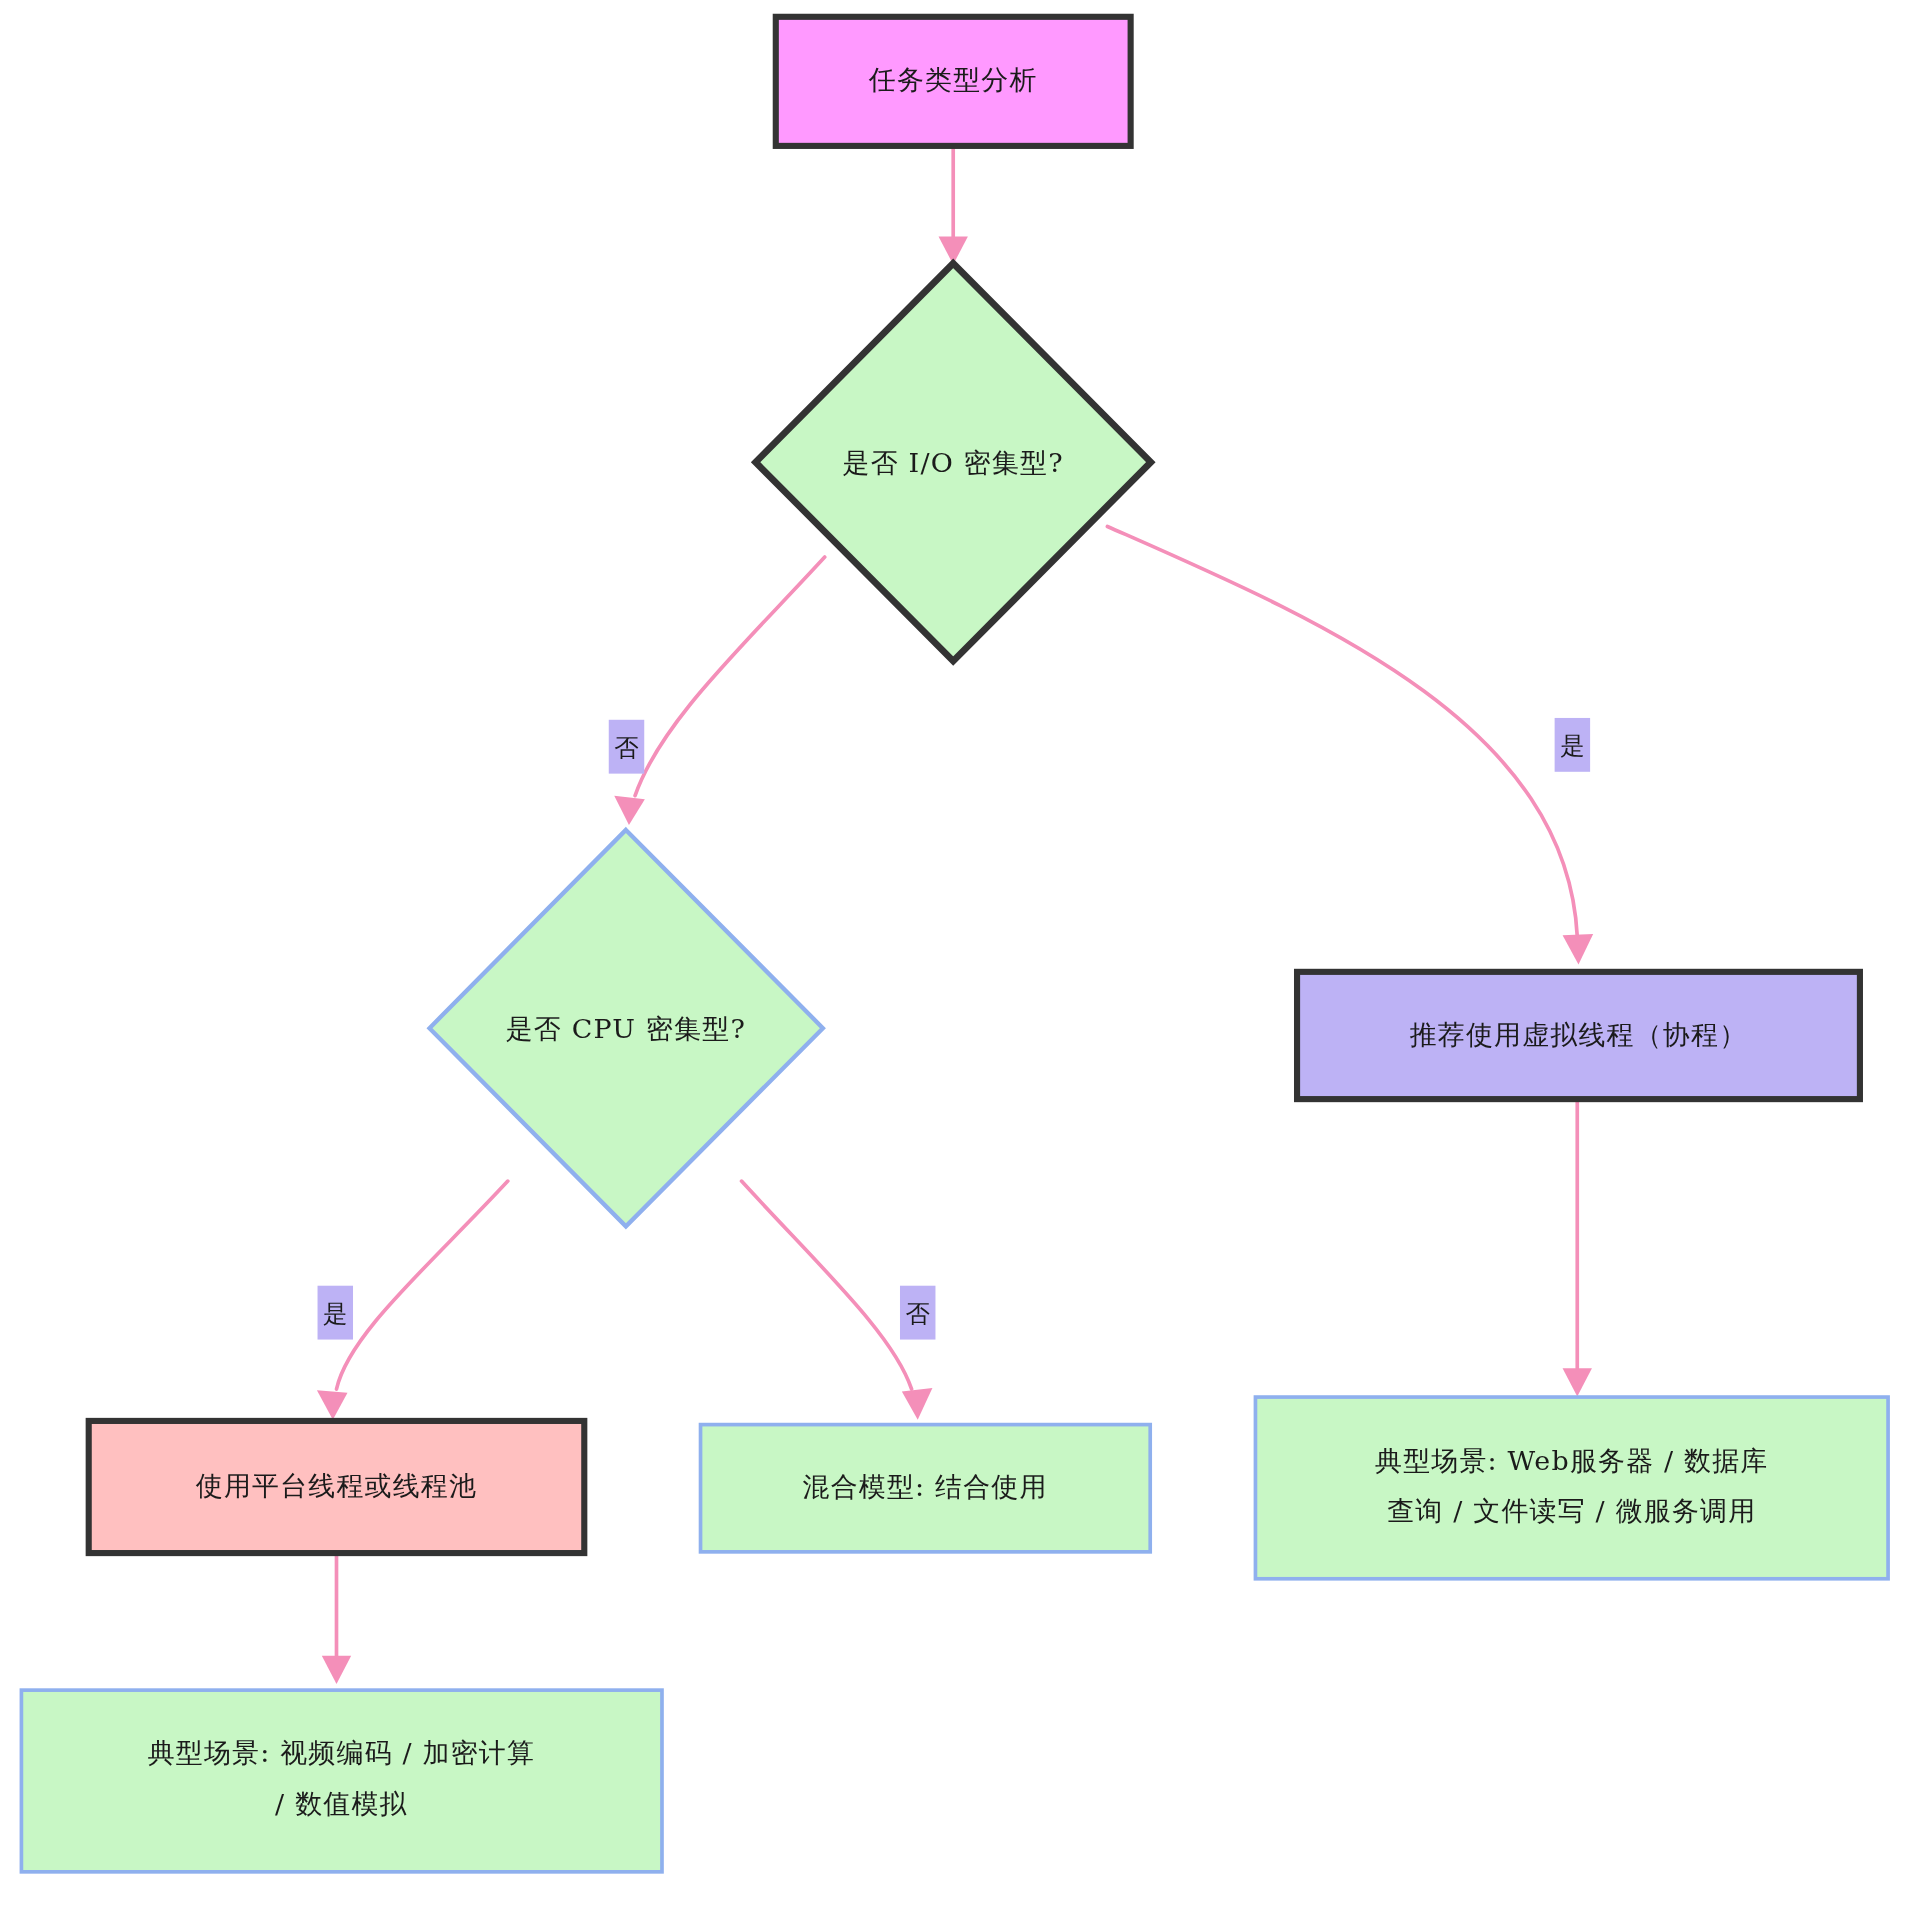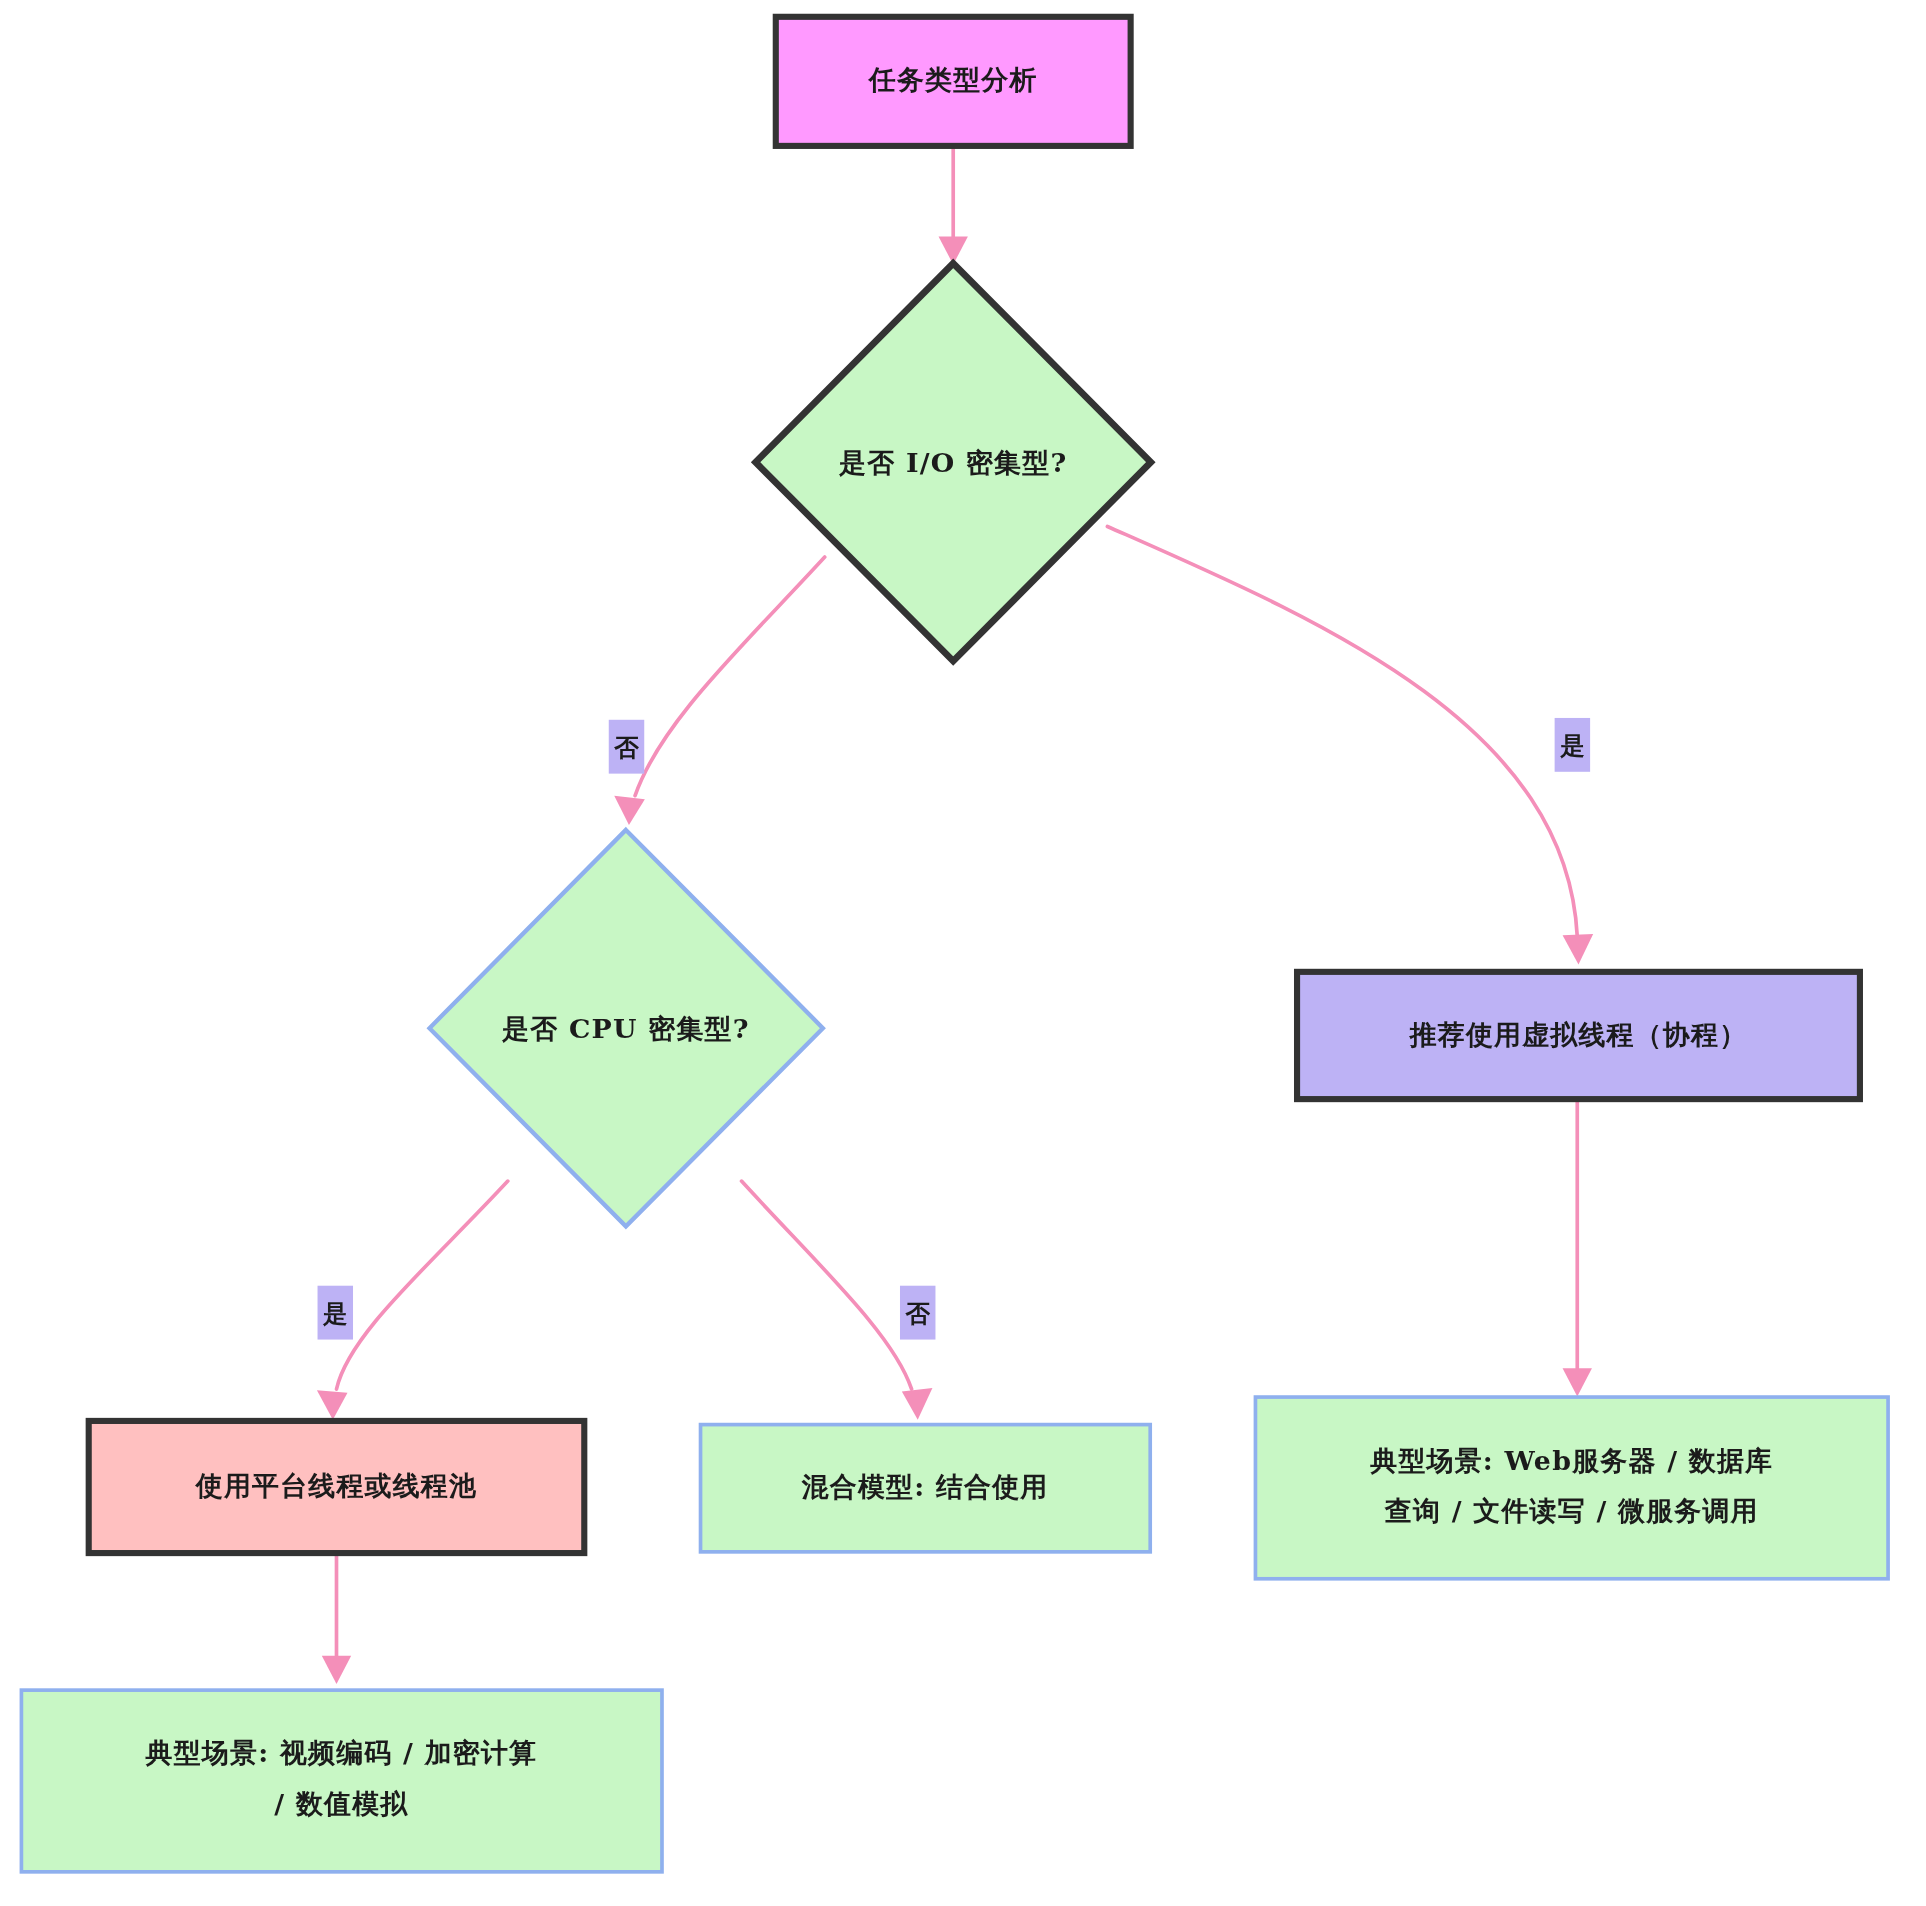--- a/index.html
+++ b/index.html
@@ -6,21 +6,20 @@
     margin: 0;
     padding: 0;
     background: #ffffff;
   }
   #canvas-wrap {
     position: relative;
     width: 1910px;
     height: 1907px;
     background: #ffffff;
     overflow: hidden;
-    font-weight: bold;
   }
   svg#flow {
     position: absolute;
     top: 0; left: 0;
     width: 1926px;
     height: 1907px;
     display: block;
   }
   .node-text {
     font-family: "DejaVu Serif", "Liberation Serif", serif;

